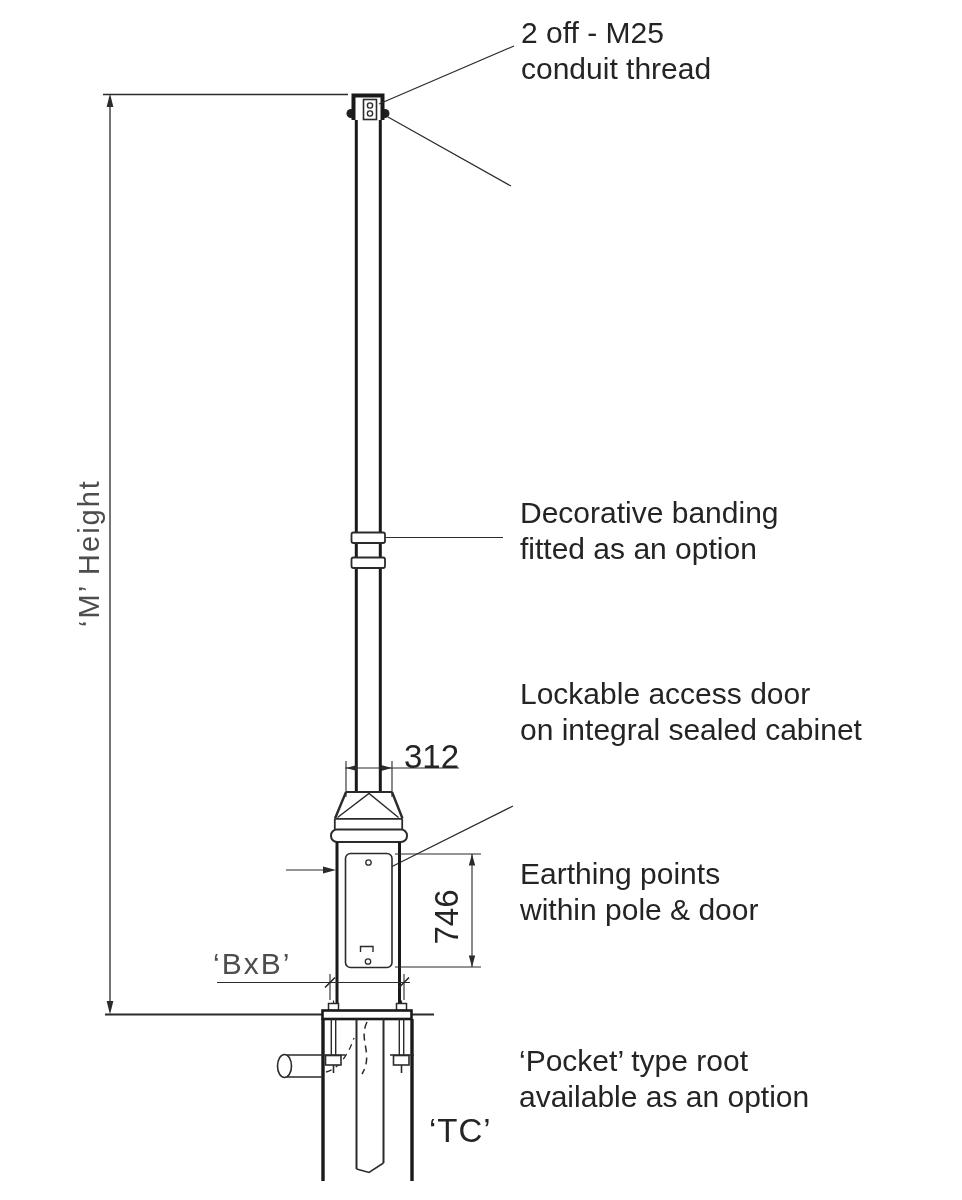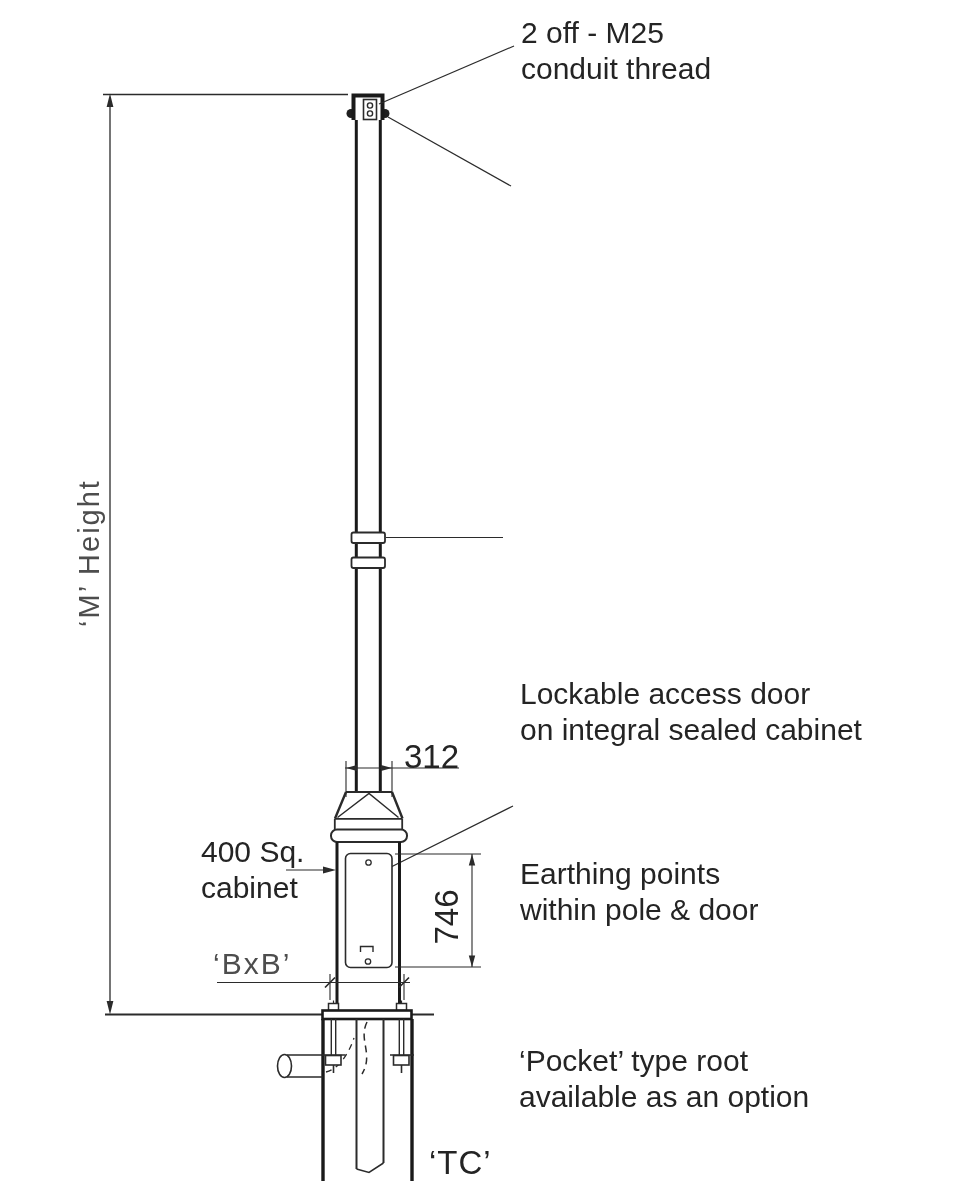--- a/index.html
+++ b/index.html
@@ -106,28 +106,28 @@
         <rect x="393.5" y="1055.5" width="15.5" height="9.5" fill="#ffffff" stroke-width="1.6"></rect>
         <path d="M333.5,1065 V1073 M401.5,1065 V1073" stroke-width="1.6"></path>
         <path d="M287,1055 H322.5 M287,1077 H322.5" stroke-width="1.4"></path>
         <ellipse cx="284.5" cy="1066" rx="7" ry="11.5" fill="#ffffff" stroke-width="1.6"></ellipse>
       </g>
     </g>
   </svg>
 
   <div class="ann" style="left:521px;top:15px;">2 off - M25
 conduit thread</div>
+  <div class="ann" style="left:520px;top:495px;">Decorative banding
+fitted as an option</div>
   <div class="ann" style="left:520px;top:676px;">Lockable access door
 on integral sealed cabinet</div>
   <div class="ann" style="left:520px;top:856px;">Earthing points
 within pole &amp; door</div>
   <div class="ann" style="left:519px;top:1043px;">‘Pocket’ type root
 available as an option</div>
-  <div class="ann" style="left:201px;top:834px;">400 Sq.
-cabinet</div>
 
   <div class="dim-num" style="left:404px;top:731px;margin-top:8px;">312</div>
   <div class="dim-num rot" style="left:387px;top:898px;width:122px;height:38px;">746</div>
   <div class="ann light rot" style="left:-26px;top:535px;width:230px;height:36px;font-size:29px;">‘M’  Height</div>
   <div class="ann light" style="left:213px;top:946px;">‘BxB’</div>
-  <div class="tc" style="left:429px;top:1112px;margin-top:32px;">‘TC’</div>
+  <div class="tc" style="left:429px;top:1112px;">‘TC’</div>
 
 </div>
 
 </body></html>

